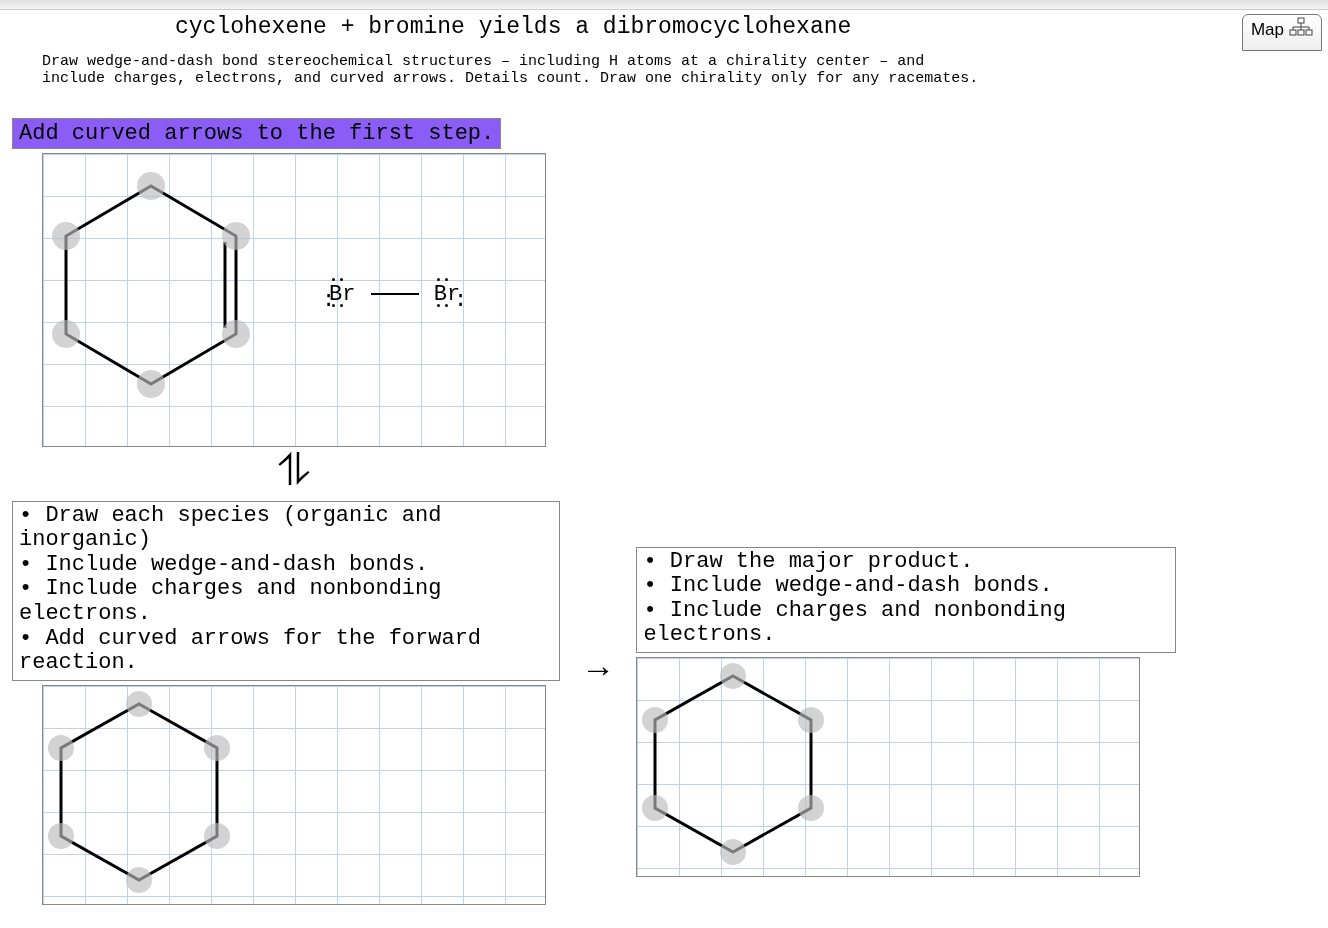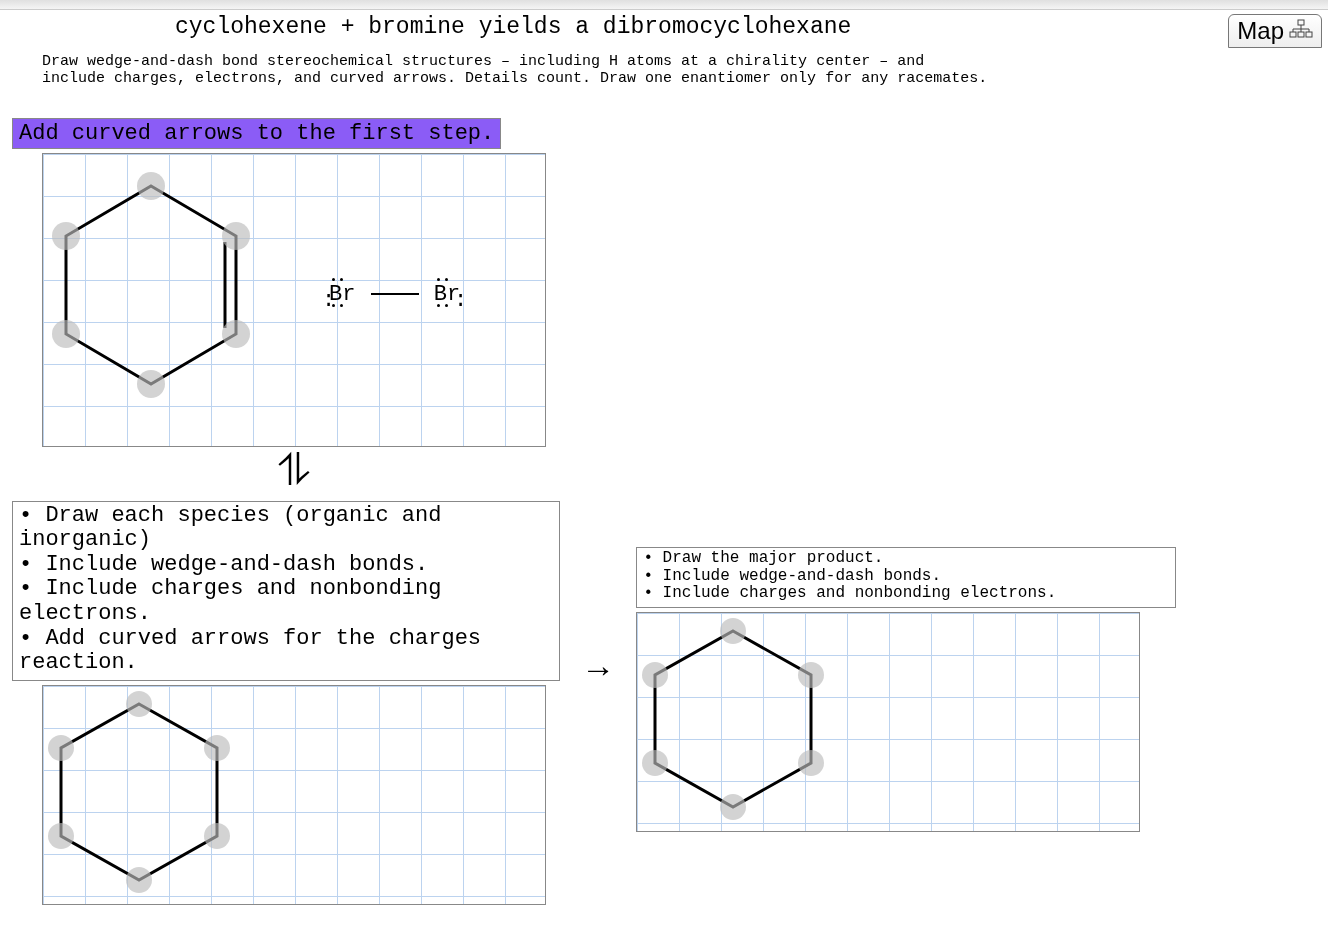--- a/index.html
+++ b/index.html
@@ -26,25 +26,25 @@
     margin-left: 155px;
   }
   .map-btn {
     position: absolute;
     top: 14px;
     right: 6px;
     border: 1px solid #777;
     border-top-left-radius: 6px;
     border-top-right-radius: 6px;
     background: linear-gradient(#fff,#eee);
-    padding: 2px 8px 2px 8px;
+    padding: 2px 8px 8px 8px;
     display: flex;
     align-items: center;
     gap: 5px;
-    font-size: 24px;
+    font-size: 17px;
   }
   .map-icon {
     display: inline-block;
   }
   .instructions {
     margin-top: 14px;
     font-size: 15px;
     line-height: 1.12;
     margin-left: 22px;
     margin-right: 40px;
@@ -113,21 +113,21 @@
     padding: 2px 6px 4px 6px;
     font-size: 22px;
     line-height: 1.12;
     margin-left: -8px;
     margin-top: 6px;
     display: inline-block;
   }
   .instr-box3 {
     border: 1px solid #888;
     padding: 2px 6px 4px 6px;
-    font-size: 16px;
+    font-size: 22px;
     line-height: 1.12;
     margin-top: 52px;
     display: inline-block;
   }
   .br-molecule {
     position: absolute;
     top: 128px;
     left: 286px;
     font-size: 22px;
     letter-spacing: 0;
@@ -157,21 +157,21 @@
     </svg>
   </span>
 </div>
 
 <div class="content">
 
   <div class="title-line">cyclohexene + bromine yields a dibromocyclohexane</div>
 
   <div class="instructions">
     <div>Draw wedge-and-dash bond stereochemical structures –  including H atoms at a chirality center –  and</div>
-    <div>include charges, electrons, and curved arrows. Details count. Draw one enantiomer only for any racemates.</div>
+    <div>include charges, electrons, and curved arrows. Details count. Draw one chirality only for any racemates.</div>
   </div>
 
   <div class="box-label step1-label">
     <span>Add curved arrows to the first step.</span>
   </div>
 
   <div class="grid-panel panel1">
     <svg class="hexagon" width="260" height="260" style="left:-2px; top:12px;">
 
       <polygon points="110,20 195,70 195,168 110,218 25,168 25,70" fill="none" stroke="#000" stroke-width="3"></polygon>
@@ -208,21 +208,21 @@
   </div>
 
   <div class="equilib">⥮</div>
 
   <div class="row-bottom">
     <div class="col colL">
       <div class="instr-box2">
         <div>• Draw each species (organic and inorganic)</div>
         <div>• Include wedge-and-dash bonds.</div>
         <div>• Include charges and nonbonding electrons.</div>
-        <div>• Add curved arrows for the charges reaction.</div>
+        <div>• Add curved arrows for the forward reaction.</div>
       </div>
       <div class="grid-panel panel2">
         <svg class="hexagon" width="240" height="220" style="left:-4px; top:0px;">
           <polygon points="100,18 178,62 178,150 100,194 22,150 22,62" fill="none" stroke="#000" stroke-width="3"></polygon>
           <circle class="vertex-dot" cx="100" cy="18" r="13"></circle>
           <circle class="vertex-dot" cx="178" cy="62" r="13"></circle>
           <circle class="vertex-dot" cx="178" cy="150" r="13"></circle>
           <circle class="vertex-dot" cx="100" cy="194" r="13"></circle>
           <circle class="vertex-dot" cx="22" cy="150" r="13"></circle>
           <circle class="vertex-dot" cx="22" cy="62" r="13"></circle>

